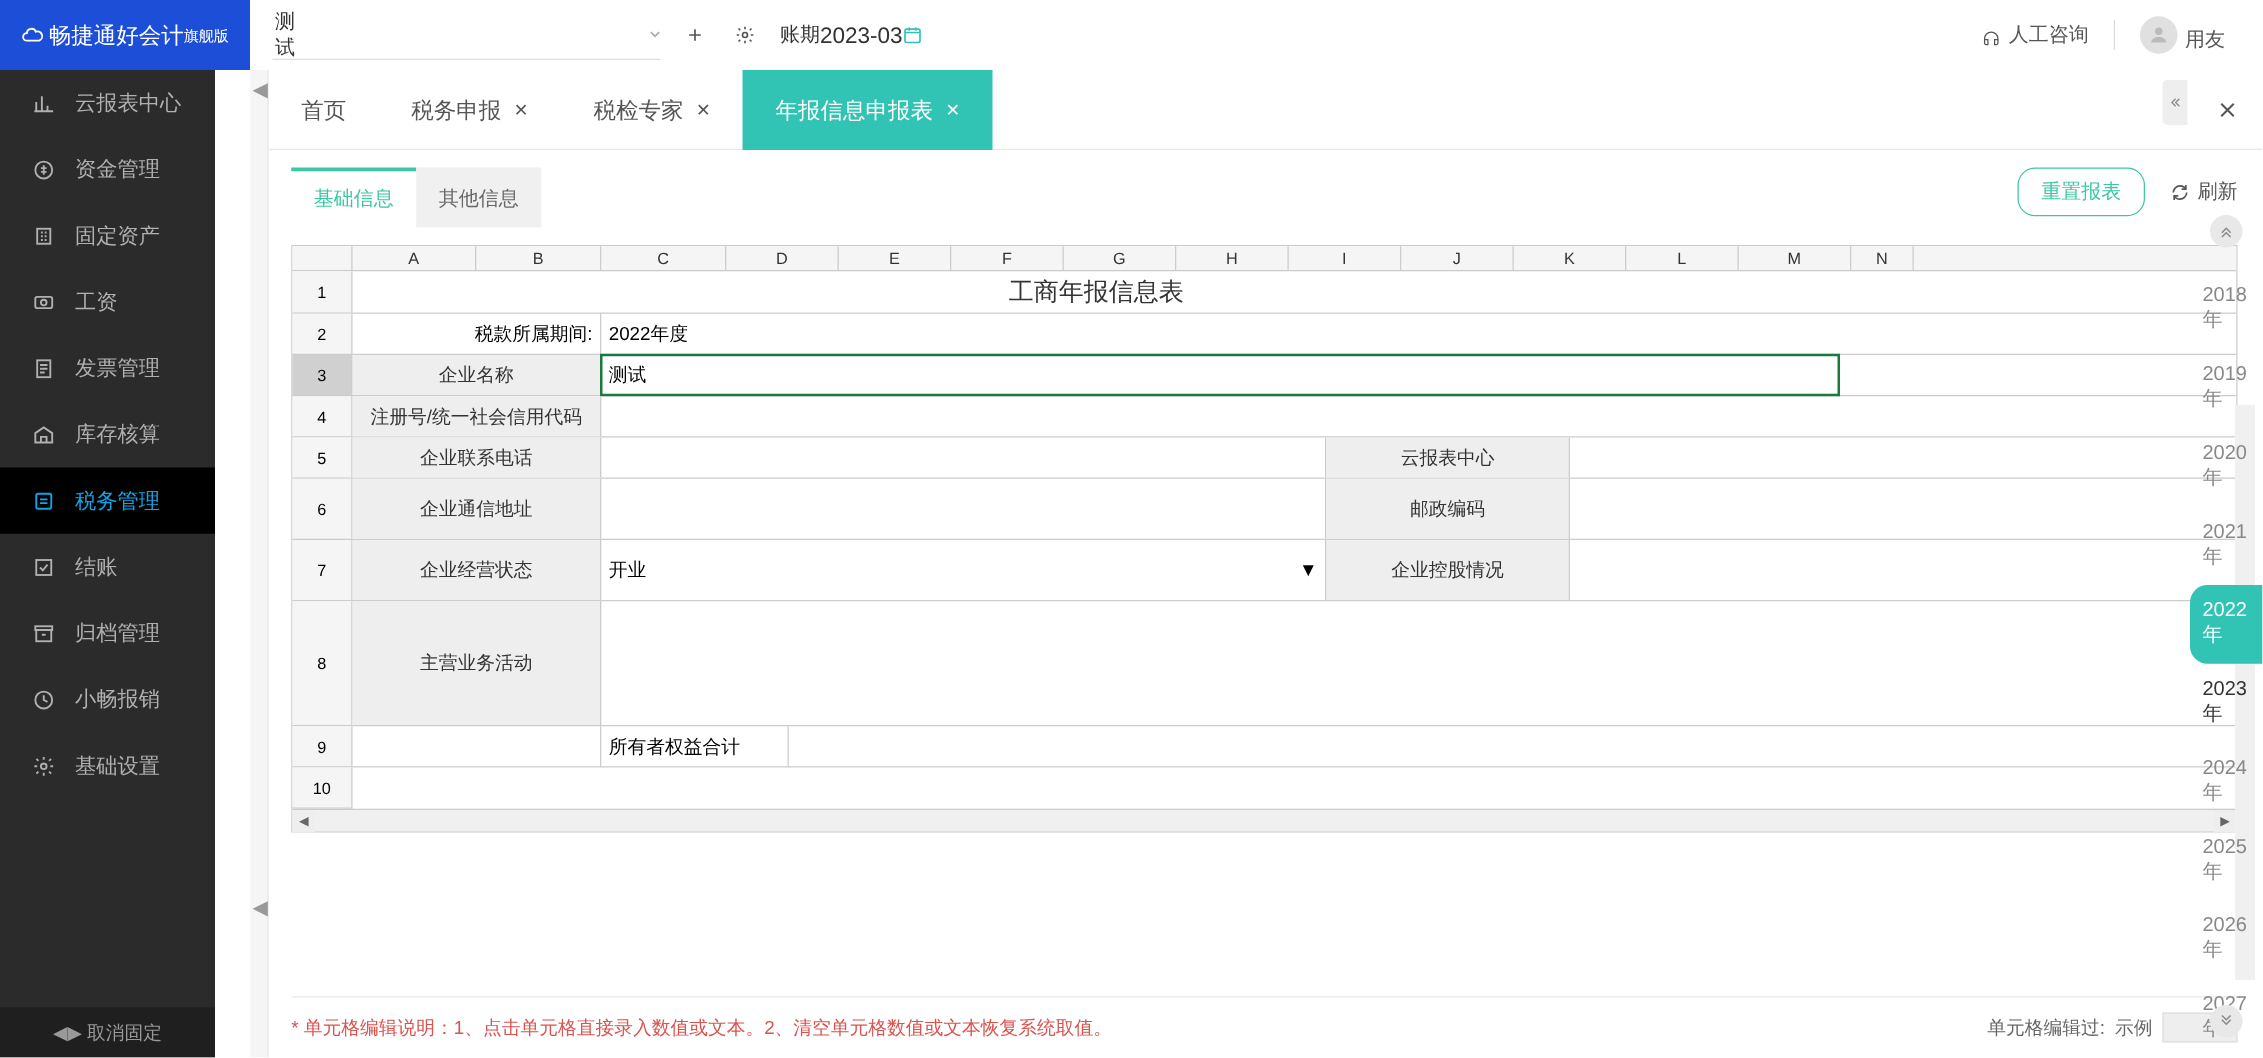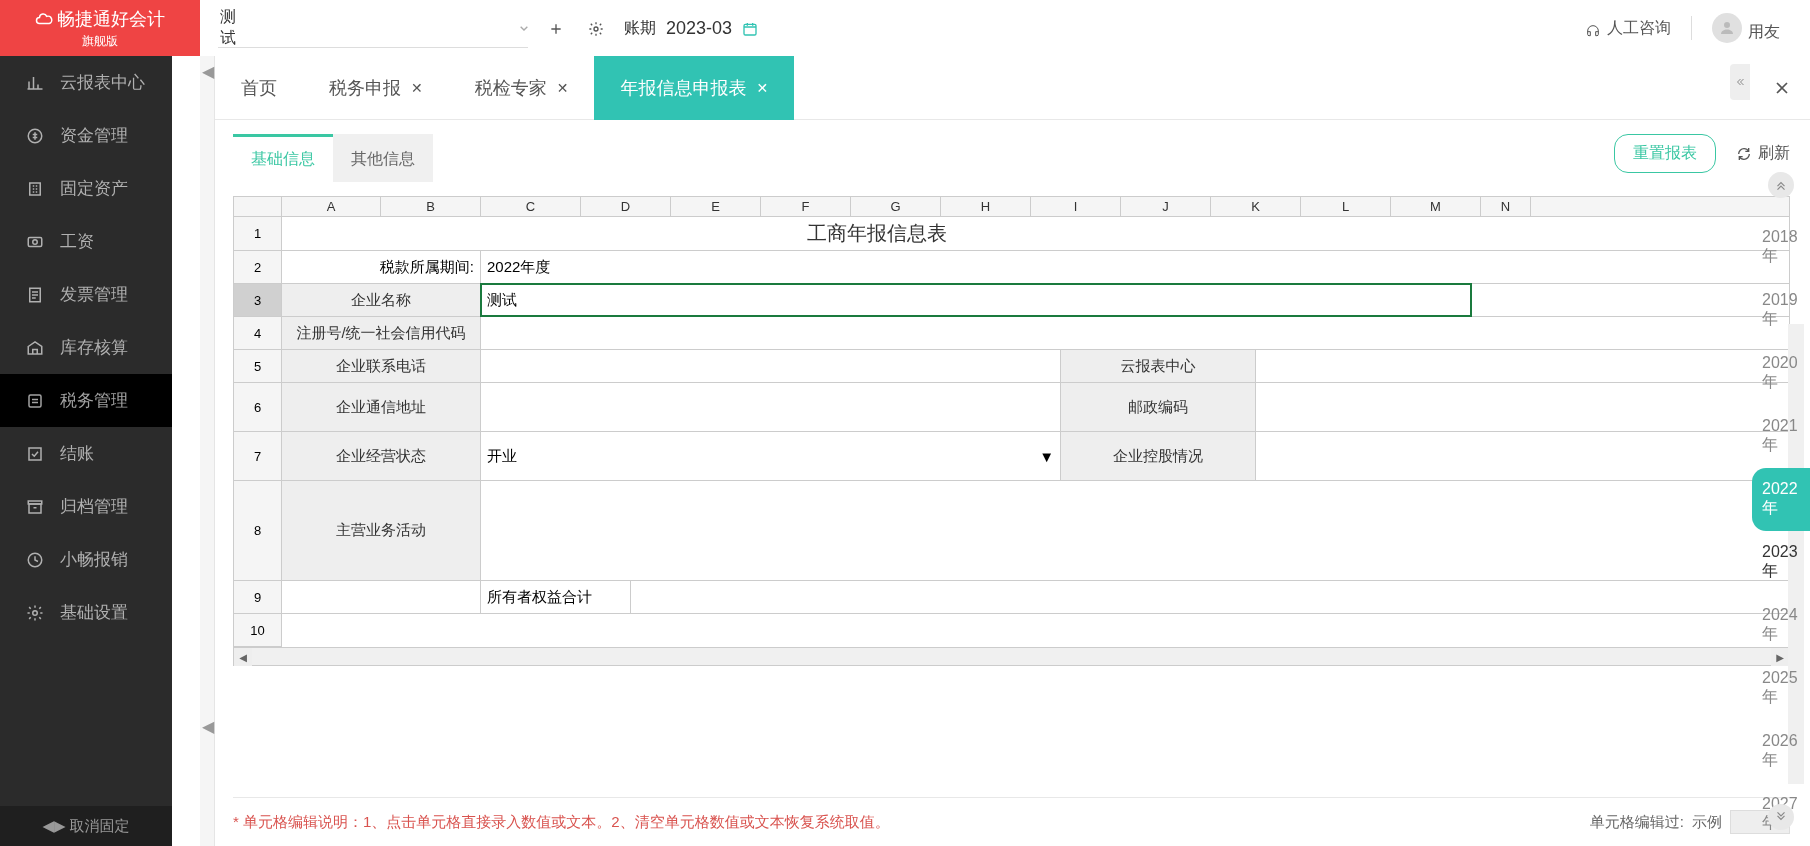--- a/index.html
+++ b/index.html
@@ -1,42 +1,42 @@
 <!DOCTYPE html>
 <html><head>
   <meta charset="utf-8">
   <style>
     * { margin: 0; padding: 0; box-sizing: border-box; font-family: "Microsoft YaHei", sans-serif; }
     body { background: #fff; width: 1810px; height: 846px; overflow: hidden; position: relative; }
 
     
     .app-header { height: 56px; display: flex; align-items: center; background: #fff; }
-    .logo-area { width: 200px; height: 56px; background: #ef4444; color: #fff; display: flex; flex-direction: column; align-items: center; justify-content: center; }
+    .logo-area { width: 200px; height: 56px; background: #1d4ed8; color: #fff; display: flex; flex-direction: row; align-items: center; justify-content: center; }
     .logo-text { font-size: 18px; font-weight: 500; display: flex; align-items: center; gap: 4px; }
     .logo-sub { font-size: 12px; margin-top: 2px; }
     .header-left { display: flex; align-items: center; margin-left: 18px; }
     .company-select { display: flex; align-items: center; gap: 280px; color: #333; font-size: 16px; position: relative; width: 310px; border-bottom: 1px solid #ddd; height: 40px; }
     .company-name { padding-left: 2px; }
     .chevron-d { color: #999; }
     .header-tools { display: flex; align-items: center; gap: 24px; margin-left: 20px; }
     .header-tools .tool-item { color: #666; cursor: pointer; }
-    .period-section { display: flex; align-items: center; gap: 10px; margin-left: 20px; justify-content: space-between; }
+    .period-section { display: flex; align-items: center; margin-left: 20px; justify-content: space-between; }
     .period-label { color: #333; font-size: 16px; }
     .period-value { color: #333; font-size: 18px; }
     .period-icon { color: #31C3B3; }
     .header-right { margin-left: auto; display: flex; align-items: center; gap: 20px; padding-right: 30px; }
     .header-right-item { display: flex; align-items: flex-end; gap: 6px; color: #555; font-size: 16px; }
     .avatar-circle { width: 30px; height: 30px; border-radius: 50%; background: #e0e0e0; display: flex; align-items: center; justify-content: center; }
     .divider-v { width: 1px; height: 24px; background: #ddd; }
 
     
     .sidebar { position: absolute; left: 0; top: 56px; bottom: 0; width: 172px; background: #2B2B2B; overflow: hidden; }
     .sidebar-inner { position: relative; height: 100%; }
     .sidebar-item { display: flex; align-items: center; gap: 14px; padding: 15px 24px; color: #b0b0b0; font-size: 17px; cursor: pointer; }
-    .sidebar-item.active { background: #000; color: #a3a3a3; text-align: center; }
+    .sidebar-item.active { background: #000; color: #0ea5e9; text-align: center; }
     .sidebar-item .s-icon { width: 22px; text-align: center; font-size: 18px; }
     .sidebar-bottom { position: absolute; bottom: 0; left: 0; right: 0; height: 40px; background: #1f1f1f; color: #999; display: flex; align-items: center; justify-content: center; gap: 4px; font-size: 15px; }
 
     
     .collapse-btn { position: absolute; left: 200px; top: 56px; width: 15px; height: calc(100% - 56px); background: #f5f5f5; border-right: 1px solid #e5e5e5; }
     .collapse-tri { position: absolute; left: 2px; top: 6px; color: #999; }
     .collapse-tri2 { position: absolute; left: 2px; bottom: 110px; color: #999; }
 
     
     .main-area { position: absolute; left: 215px; top: 56px; right: 0; bottom: 0; background: #fff; }

